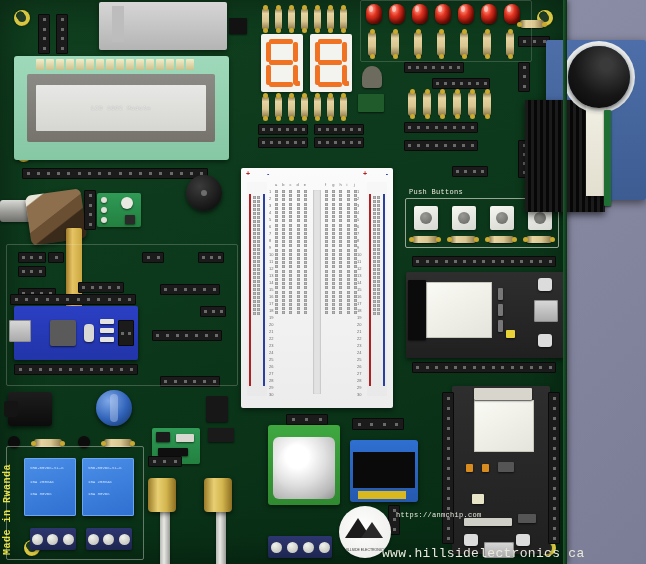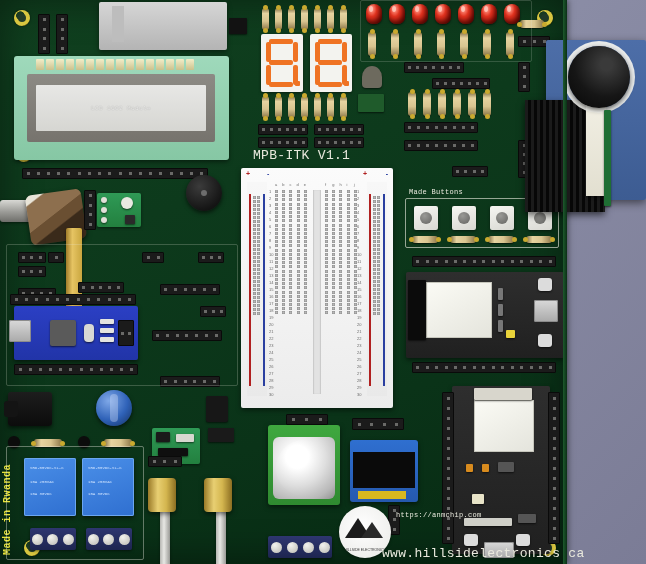--- a/index.html
+++ b/index.html
@@ -334,21 +334,20 @@
     </div>
     <div class="hdr" style="left:314px;top:137px;width:50px;height:11px">
       <i></i>
         <i></i>
         <i></i>
         <i></i>
         <i></i>
         <i></i>
     </div>
 
-    <div class="silktxt" style="left:253px;top:148px;font-size:13px">MPB-ITK V1.1</div>
 
     <div class="led" style="left:366px;top:4px"></div>
     <div class="led" style="left:389px;top:4px"></div>
     <div class="led" style="left:412px;top:4px"></div>
     <div class="led" style="left:435px;top:4px"></div>
     <div class="led" style="left:458px;top:4px"></div>
     <div class="led" style="left:481px;top:4px"></div>
     <div class="led" style="left:504px;top:4px"></div>
 
     <div class="res v" style="left:368px;top:32px;width:8px;height:24px"></div>
@@ -942,21 +941,21 @@
           <div class="bbnum" style="left: 62.8px; top: 14px;">e</div>
           <div class="bbnum" style="left: 84px; top: 14px;">f</div>
           <div class="bbnum" style="left: 91.2px; top: 14px;">g</div>
           <div class="bbnum" style="left: 98.4px; top: 14px;">h</div>
           <div class="bbnum" style="left: 105.6px; top: 14px;">i</div>
           <div class="bbnum" style="left: 112.8px; top: 14px;">j</div>
         </div>
     </div>
 
     <div class="silk" style="left:405px;top:198px;width:152px;height:48px"></div>
-    <div class="silktxt" style="left:409px;top:188px;font-size:7px">Made Buttons</div>
+    <div class="silktxt" style="left:409px;top:188px;font-size:7px">Push Buttons</div>
     <div class="tact" style="left:414px;top:206px"></div>
     <div class="tact" style="left:452px;top:206px"></div>
     <div class="tact" style="left:490px;top:206px"></div>
     <div class="tact" style="left:528px;top:206px"></div>
     <div class="res h" style="left:412px;top:236px;width:26px;height:7px"></div>
     <div class="res h" style="left:450px;top:236px;width:26px;height:7px"></div>
     <div class="res h" style="left:488px;top:236px;width:26px;height:7px"></div>
     <div class="res h" style="left:526px;top:236px;width:26px;height:7px"></div>
 
     <div class="hdr" style="left:412px;top:256px;width:144px;height:11px">

